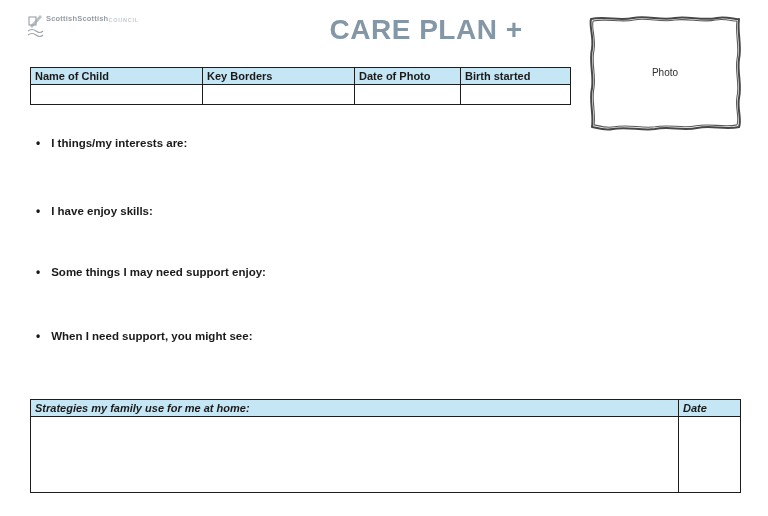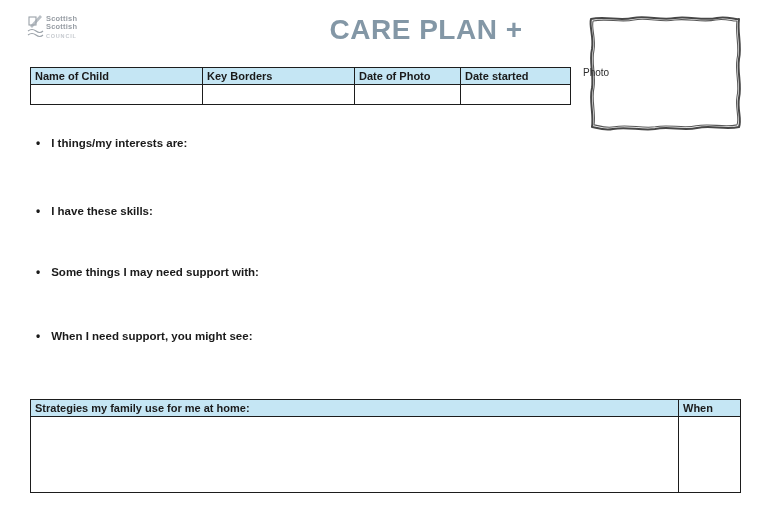--- a/index.html
+++ b/index.html
@@ -6,51 +6,51 @@
   body{
     width:768px;height:516px;background:#ffffff;
     font-family:"Liberation Sans", sans-serif;
     position:relative;overflow:hidden;color:#1a1a1a;
   }
   .page{position:absolute;inset:0;background:#fff;}
 
   
   .logo{position:absolute;left:27px;top:13px;display:flex;align-items:flex-start;}
   .logo-emblem{width:17px;height:26px;margin-right:2px;}
-  .logo-text{display:flex;flex-direction:column;line-height:8px;padding-top:2px;}
+  .logo-text{display:flex;flex-direction:row;line-height:8px;padding-top:2px;}
   .logo-line{font-size:7.5px;font-weight:bold;color:#979da4;letter-spacing:.2px;}
   .logo-council{font-size:5.5px;font-weight:bold;color:#c6cacf;letter-spacing:.8px;margin-top:1px;}
 
   
   .title{
     position:absolute;left:0;top:14px;width:100%;text-align:center;
     font-size:28px;font-weight:bold;color:var(--title,#8397a6);letter-spacing:.5px;padding-left:42px;
   }
 
   
   .photo-frame{position:absolute;left:583px;top:8px;width:164px;height:130px;}
   .photo-frame svg{position:absolute;inset:0;}
   .photo-label{
     position:absolute;left:0;top:50%;width:100%;transform:translateY(-56%);
-    font-size:10px;color:#2d2d2d;
+    text-align:center;font-size:10px;color:#2d2d2d;
   }
 
   
   table{border-collapse:collapse;position:absolute;table-layout:fixed;}
   th,td{
     border:1.5px solid var(--table-border,#1d1d1d);
     font-size:11px;text-align:left;vertical-align:top;
     padding:2px 4px;overflow:hidden;white-space:nowrap;
   }
   th{background:var(--header-fill,#c5e6f4);font-weight:bold;}
   .t1{left:30px;top:67px;width:540px;}
   .t1 .hrow{height:16px;}
   .t1 .brow{height:20px;}
   .t2{left:30px;top:399px;width:710px;}
-  .t2 .hrow{height:17px;}
+  .t2 .hrow{height:17px;font-style:italic;}
   .t2 .brow{height:76px;}
 
   
   .bullet{
     position:absolute;left:36px;display:flex;align-items:baseline;
     font-size:11.5px;font-weight:bold;color:#1a1a1a;
   }
   .bullet .dot{font-size:12px;margin-right:11px;line-height:1;}
   .b1{top:137px;} .b2{top:205px;} .b3{top:266px;} .b4{top:330px;}
 </style>
@@ -100,57 +100,57 @@
       <col style="width:172px">
         <col style="width:152px">
         <col style="width:106px">
         <col style="width:110px">
     </colgroup>
     <tbody>
         <tr class="hrow">
       <th>Name of Child</th>
       <th>Key Borders</th>
       <th>Date of Photo</th>
-      <th>Date started</th>
+      <th>Birth started</th>
     </tr>
     <tr class="brow">
       <td></td>
       <td></td>
       <td></td>
       <td></td>
     </tr>
   </tbody>
     </table>
 
   <div class="bullet b1">
     <span class="dot">•</span>
     <span>I things/my interests are:</span>
   </div>
   <div class="bullet b2">
     <span class="dot">•</span>
-    <span>I have these skills:</span>
+    <span>I have enjoy skills:</span>
   </div>
   <div class="bullet b3">
     <span class="dot">•</span>
-    <span>Some things I may need support with:</span>
+    <span>Some things I may need support enjoy:</span>
   </div>
   <div class="bullet b4">
     <span class="dot">•</span>
     <span>When I need support, you might see:</span>
   </div>
 
   <table class="t2">
     <colgroup>
       <col style="width:648px">
         <col style="width:62px">
     </colgroup>
     <tbody>
         <tr class="hrow">
       <th>Strategies my family use for me at home:</th>
-      <th>When</th>
+      <th>Date</th>
     </tr>
     <tr class="brow">
       <td></td>
       <td></td>
     </tr>
   </tbody>
     </table>
 
 </div>
 

